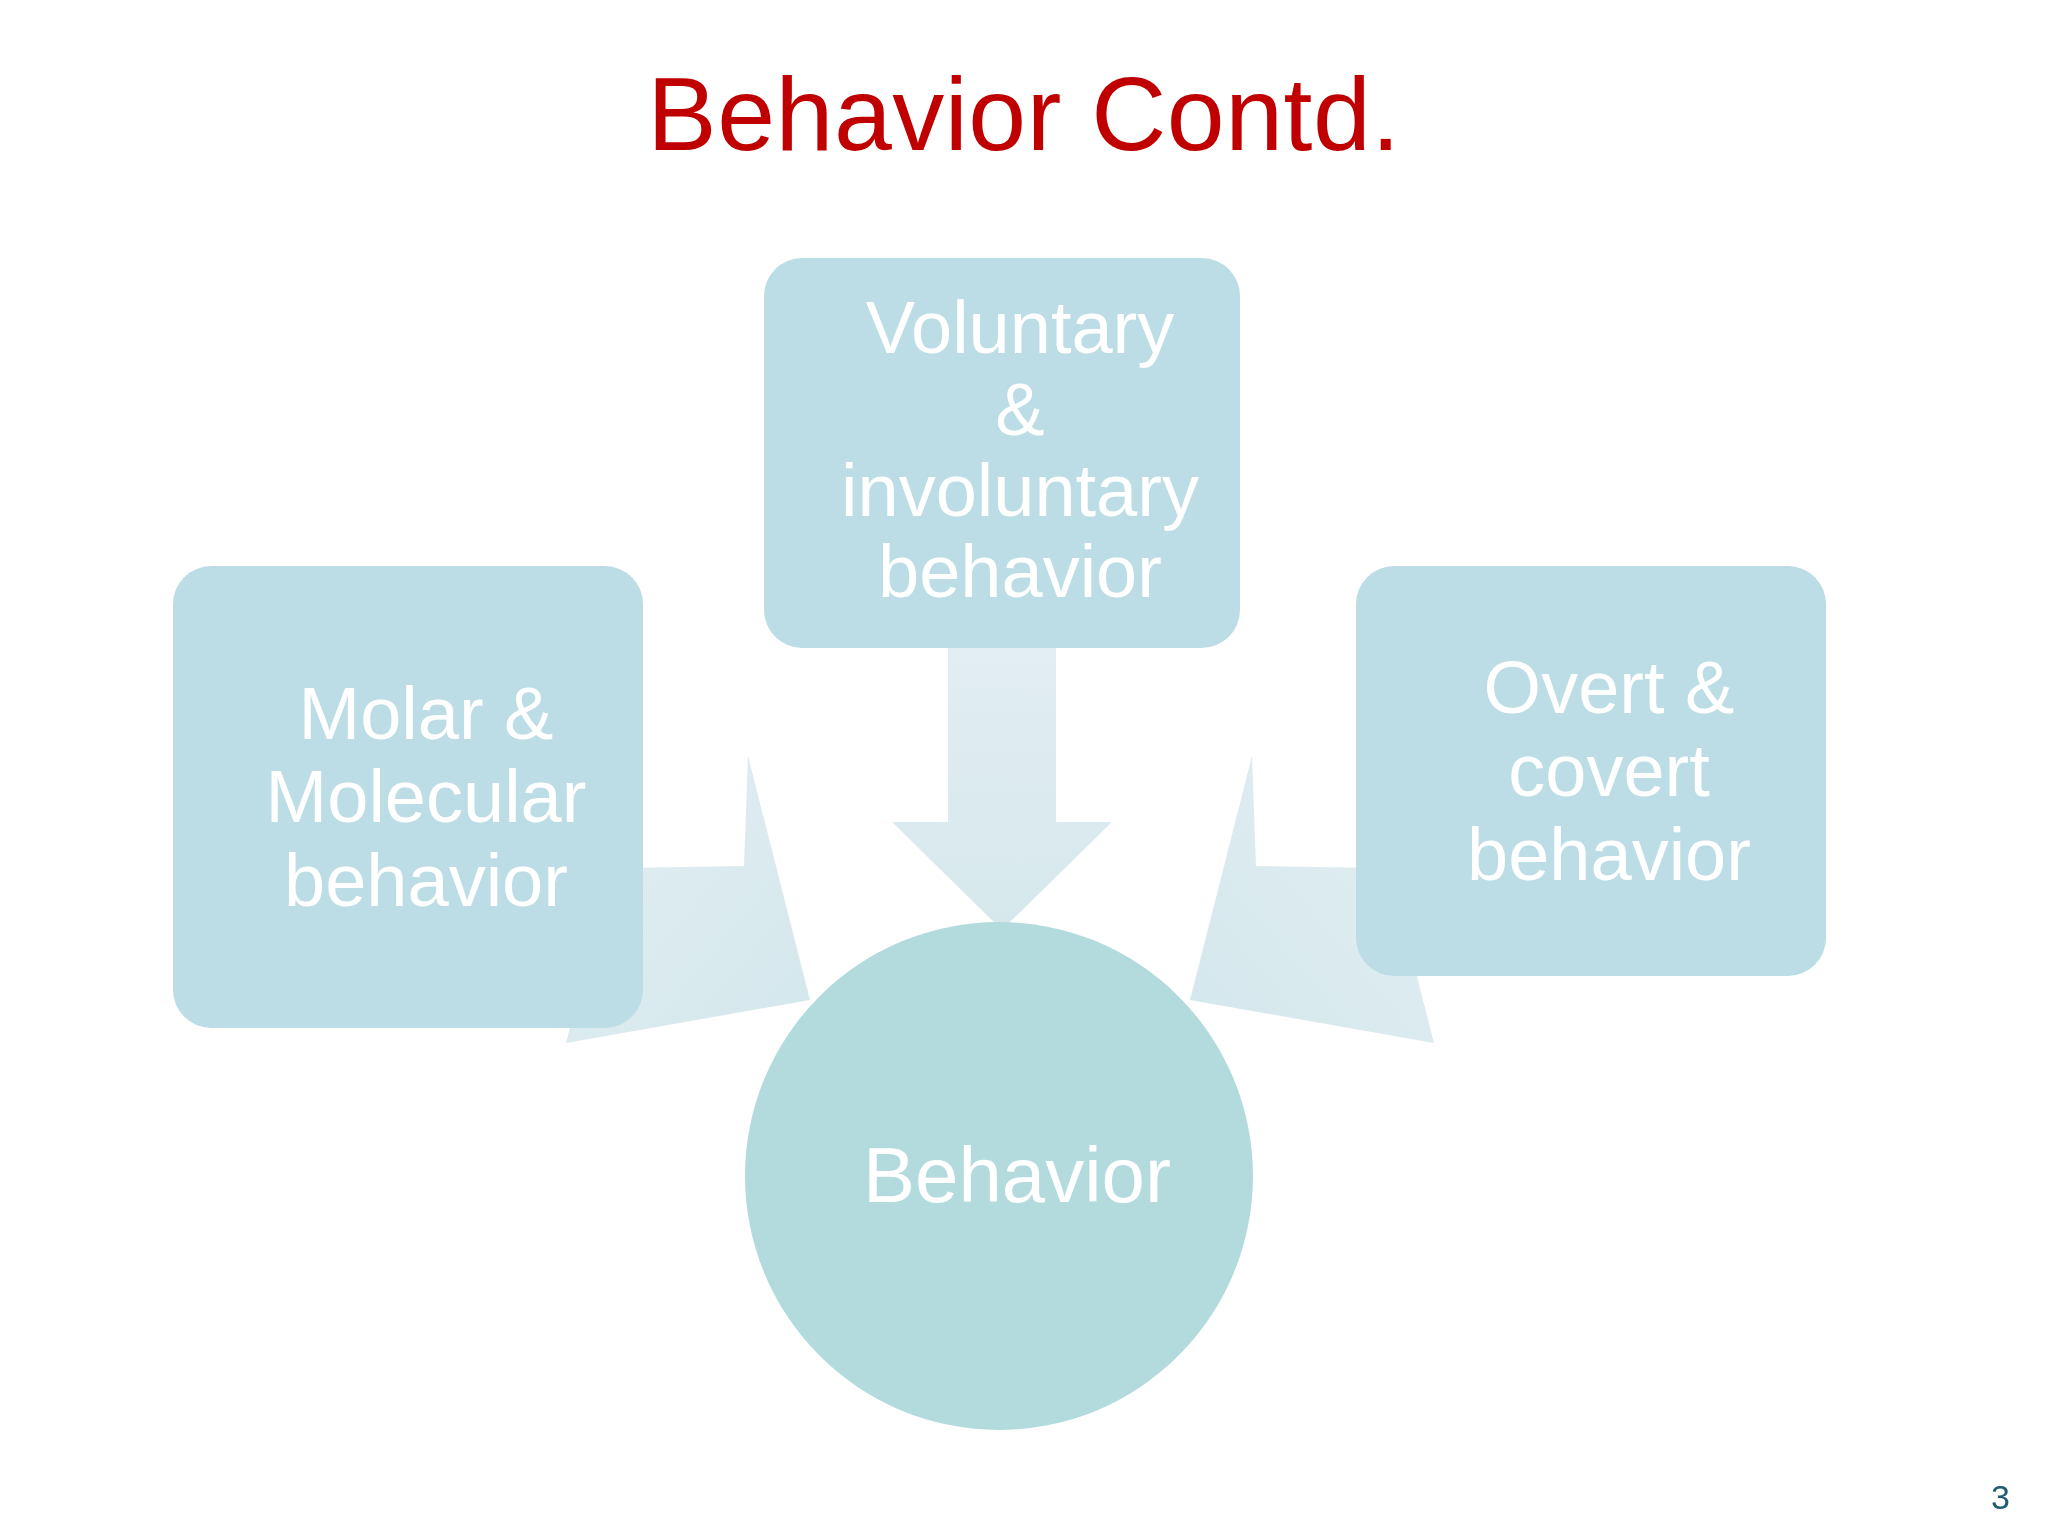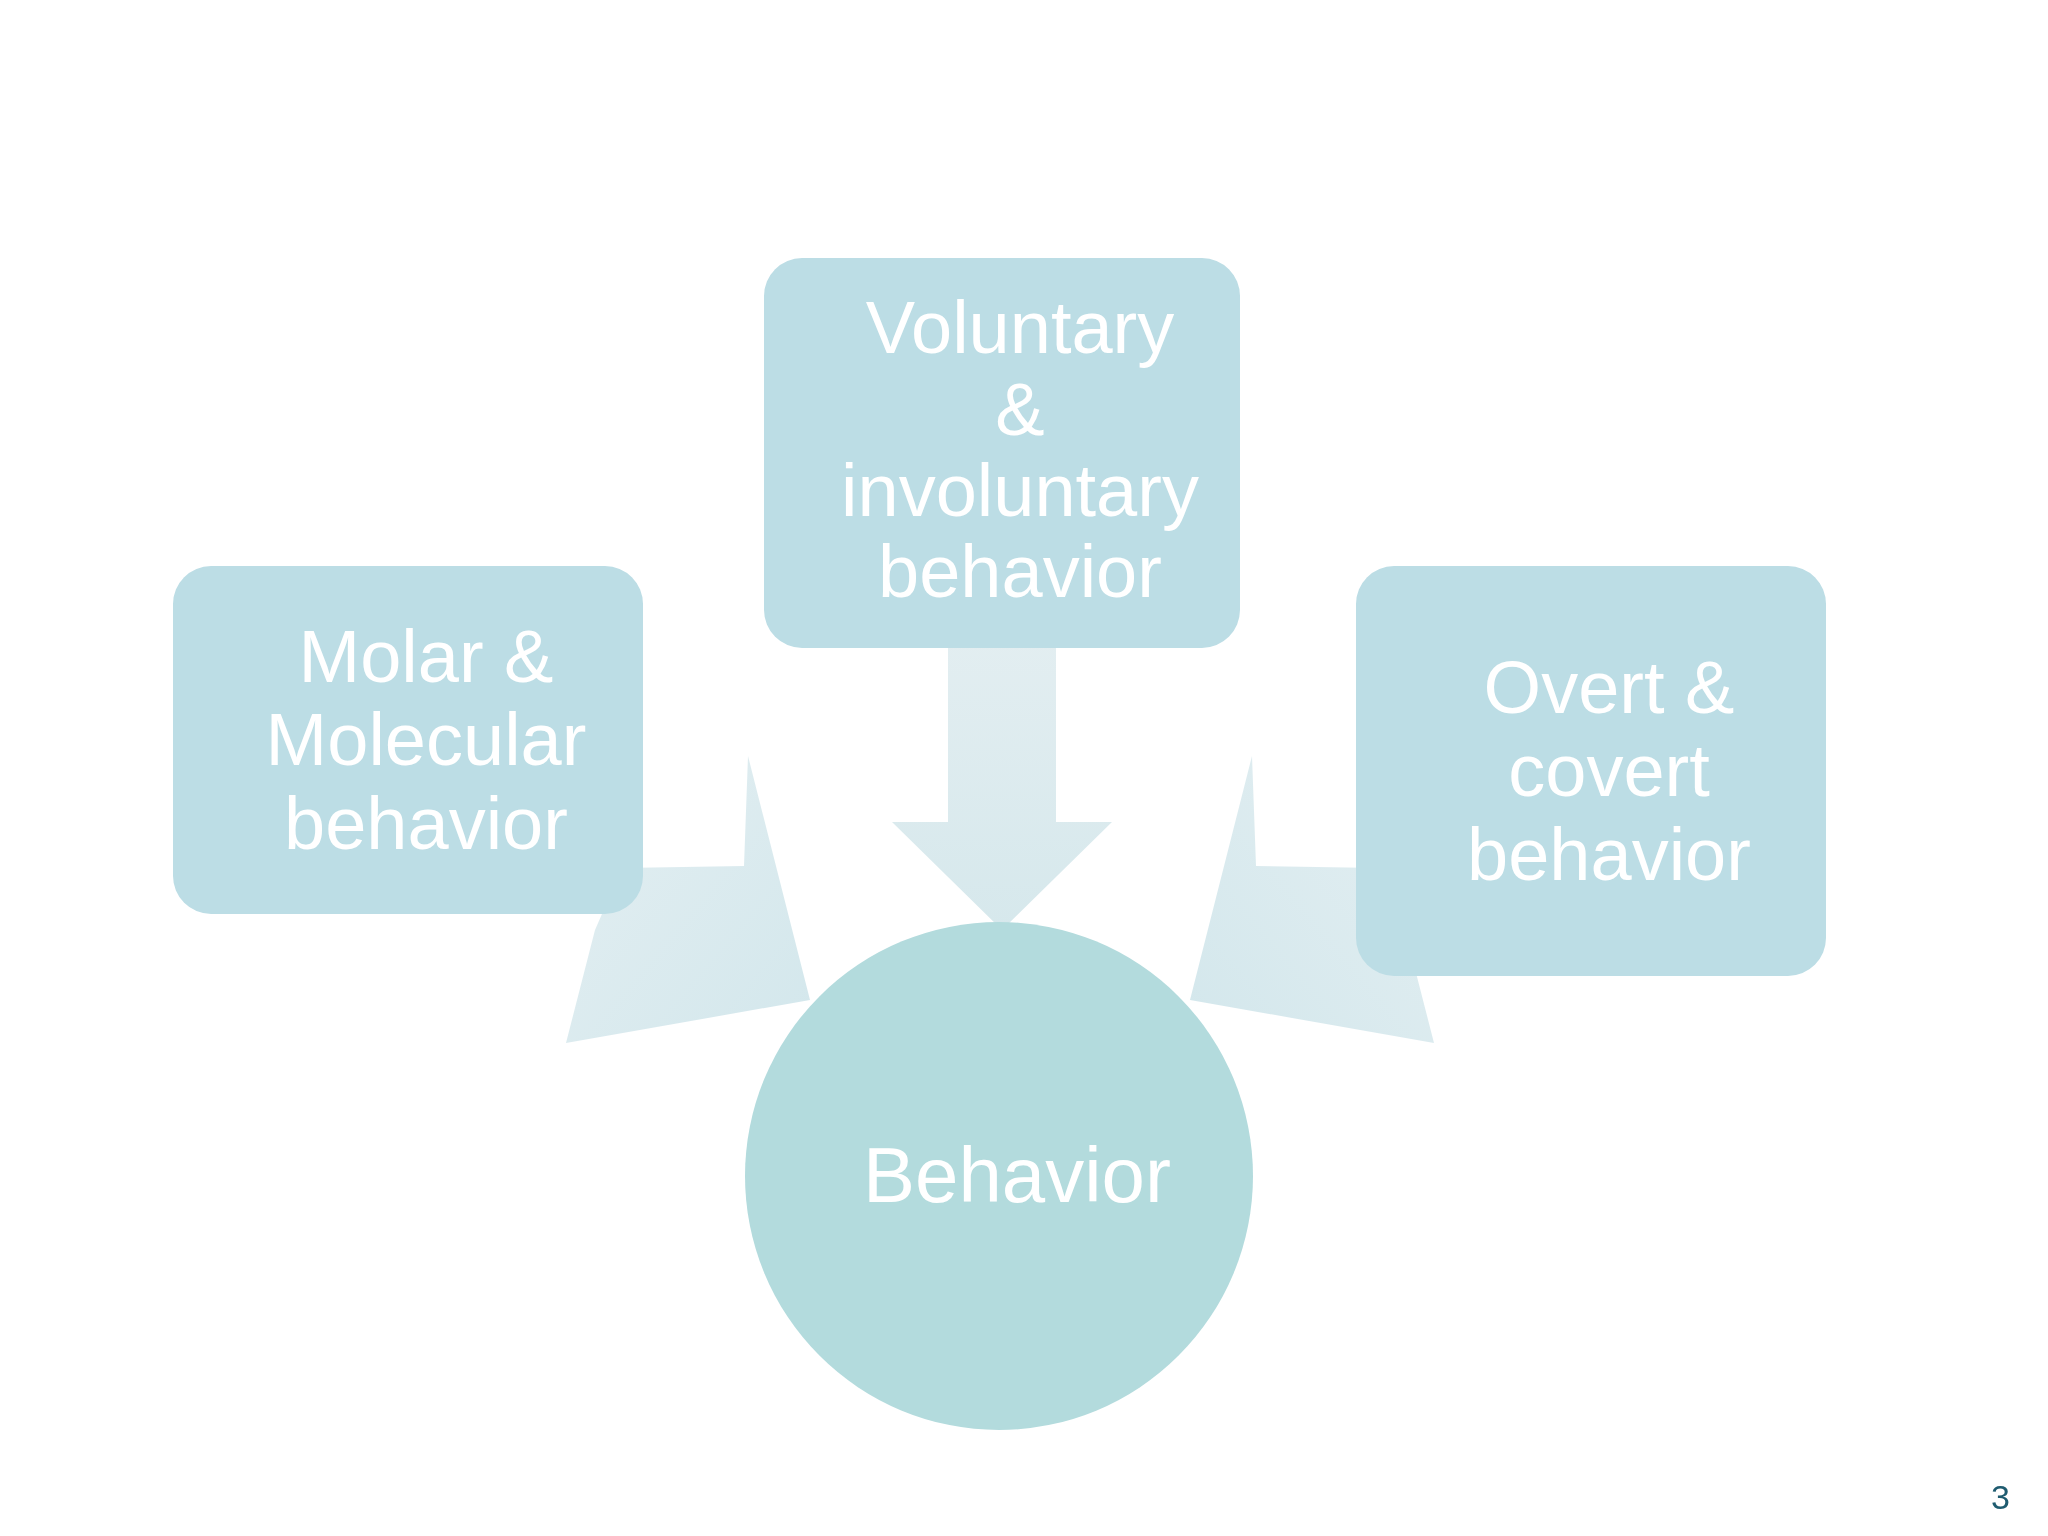--- a/index.html
+++ b/index.html
@@ -71,21 +71,21 @@
     width: 476px;
     height: 390px;
     font-size: 74px;
     line-height: 1.10;
     padding-bottom: 6px;
   }
   #node-left {
     left: 173px;
     top: 566px;
     width: 470px;
-    height: 348px;
+    height: 462px;
     font-size: 74px;
     line-height: 1.13;
   }
   #node-right {
     left: 1356px;
     top: 566px;
     width: 470px;
     height: 410px;
     font-size: 74px;
     line-height: 1.13;
@@ -112,20 +112,21 @@
     color: #1F5C70;
     font-size: 34px;
     line-height: 1;
   }
 </style>
 </head>
 <body>
 
 <div id="slide">
 
+  <div id="slide-title">Behavior Contd.</div>
 
   <svg id="arrow-layer" viewBox="0 0 2048 1536">
     <defs>
       <linearGradient id="gradDown" x1="0" y1="0" x2="0" y2="1">
         <stop offset="0%" stop-color="#e3eef1"></stop>
         <stop offset="100%" stop-color="#d6e8ec"></stop>
       </linearGradient>
       <linearGradient id="gradDiagL" x1="0" y1="0" x2="1" y2="1">
         <stop offset="0%" stop-color="#e4eff2"></stop>
         <stop offset="100%" stop-color="#d3e7ec"></stop>

